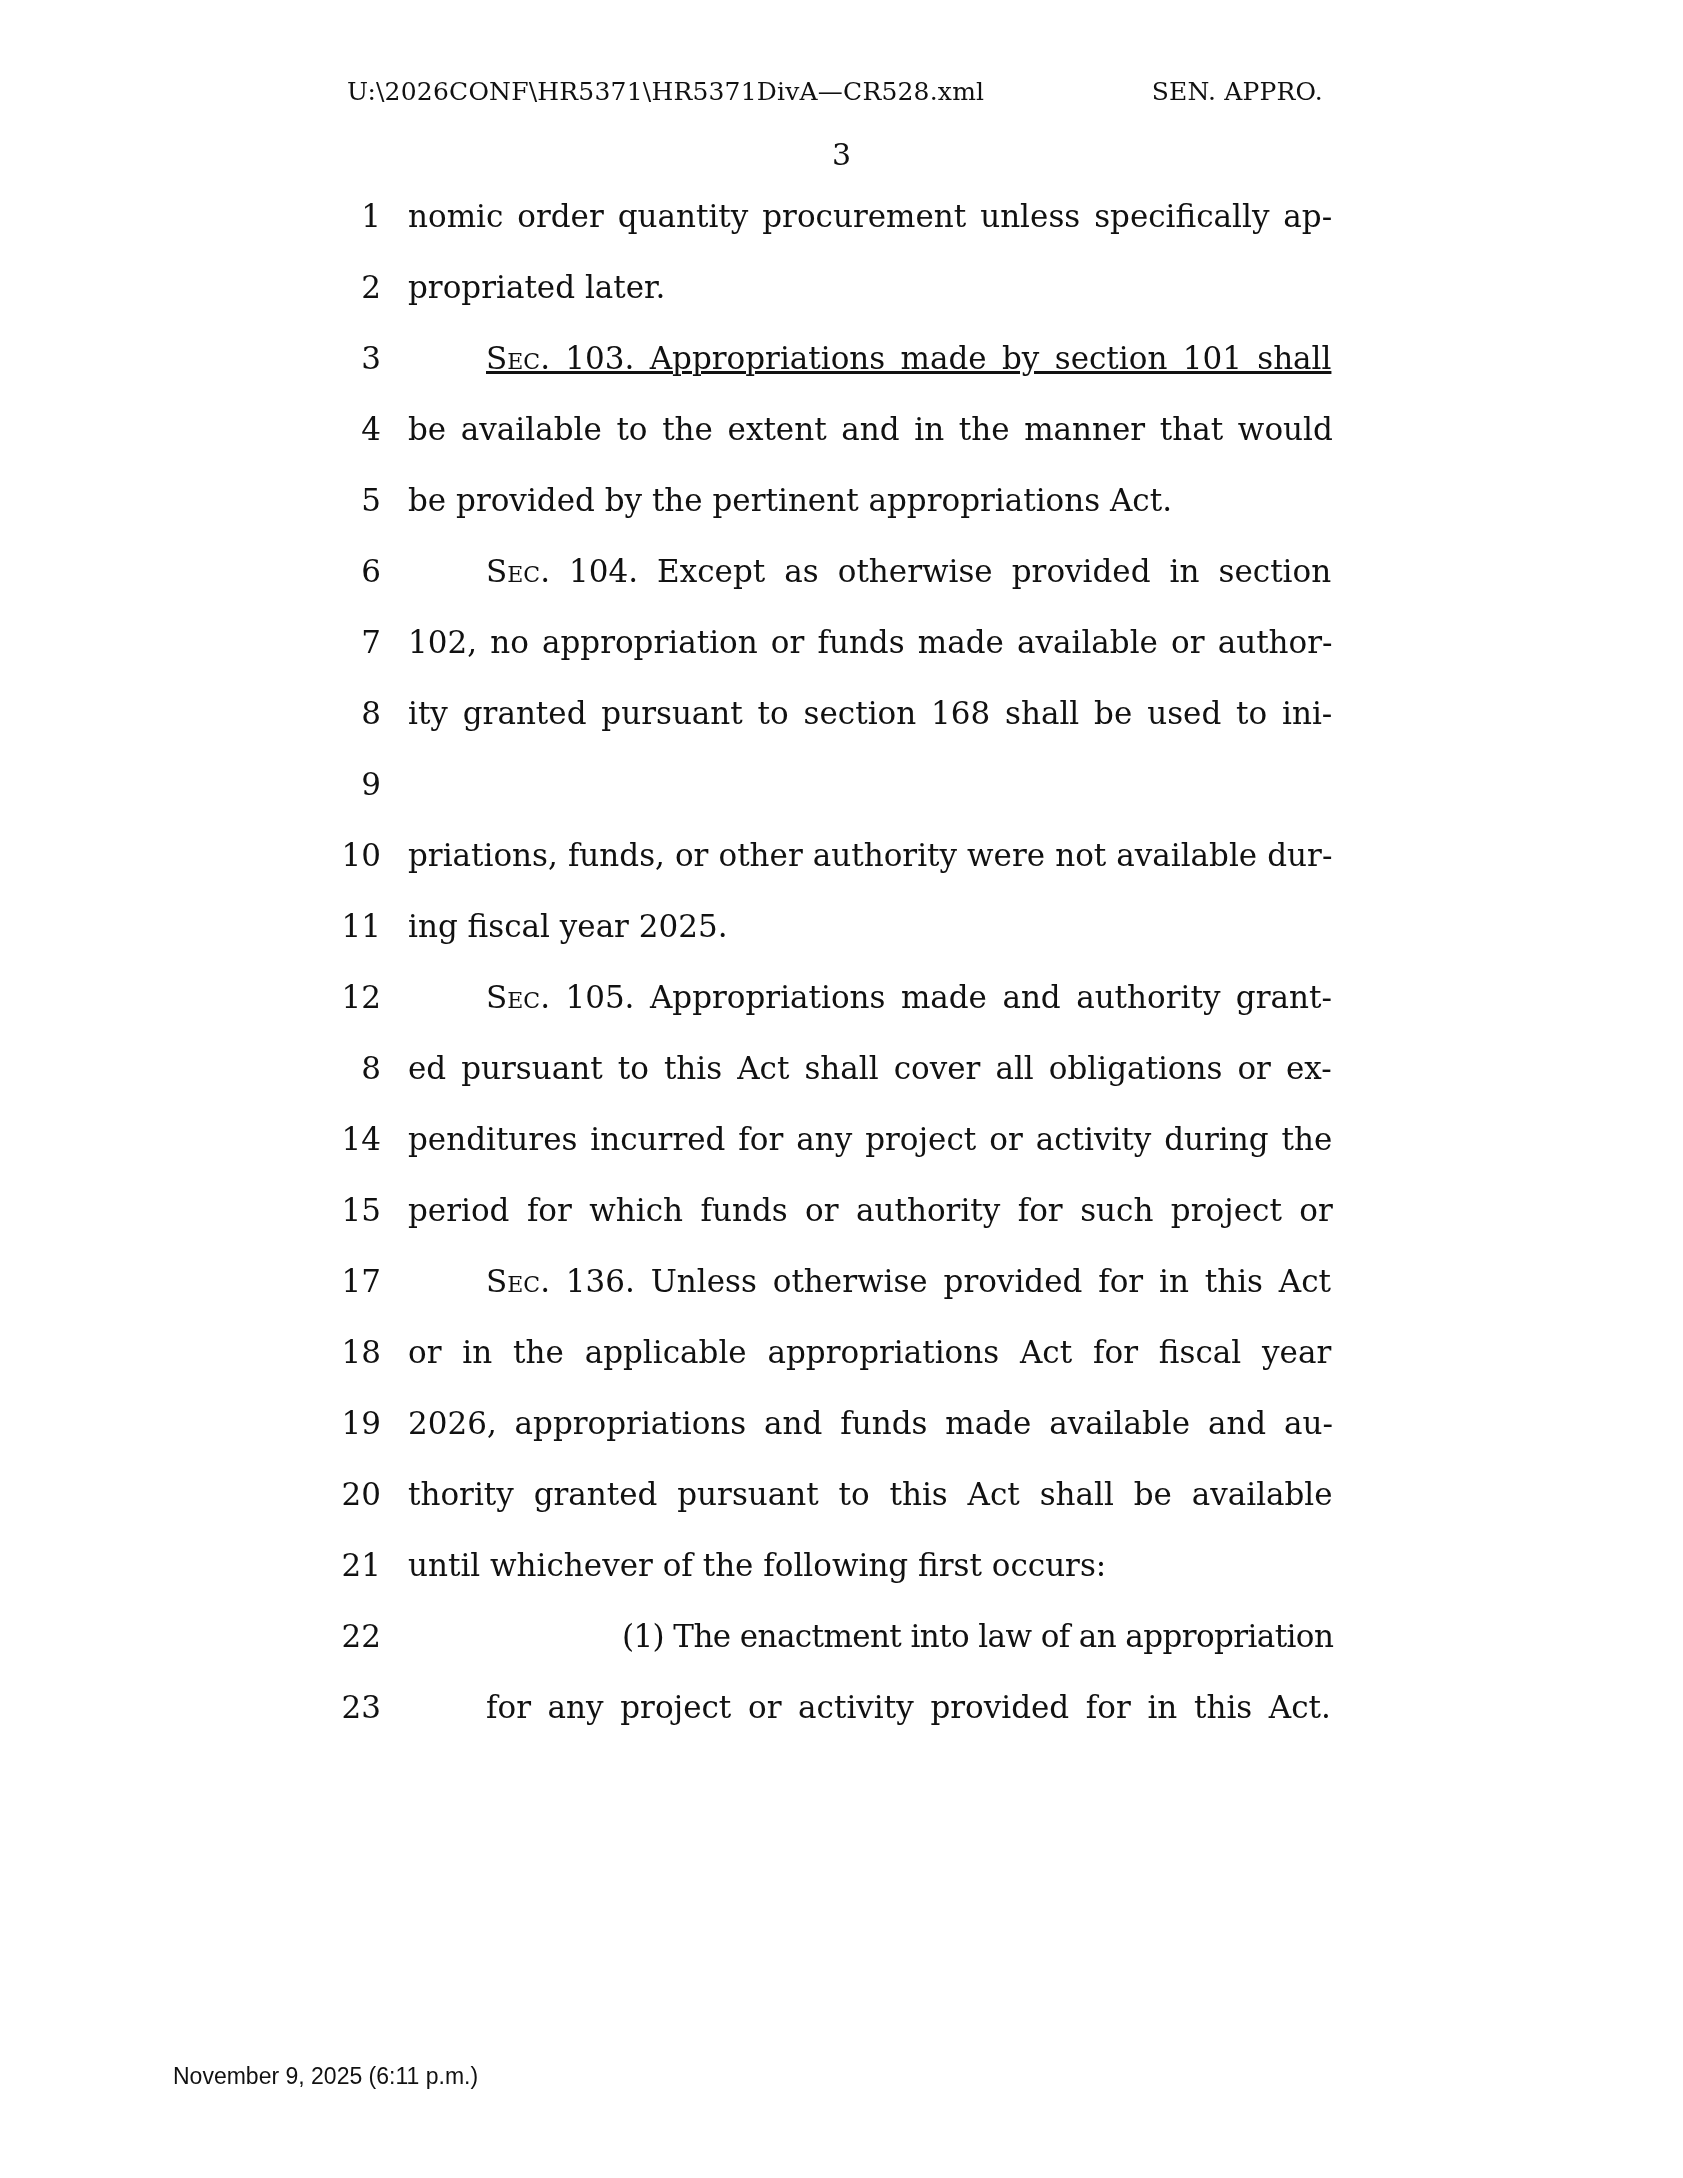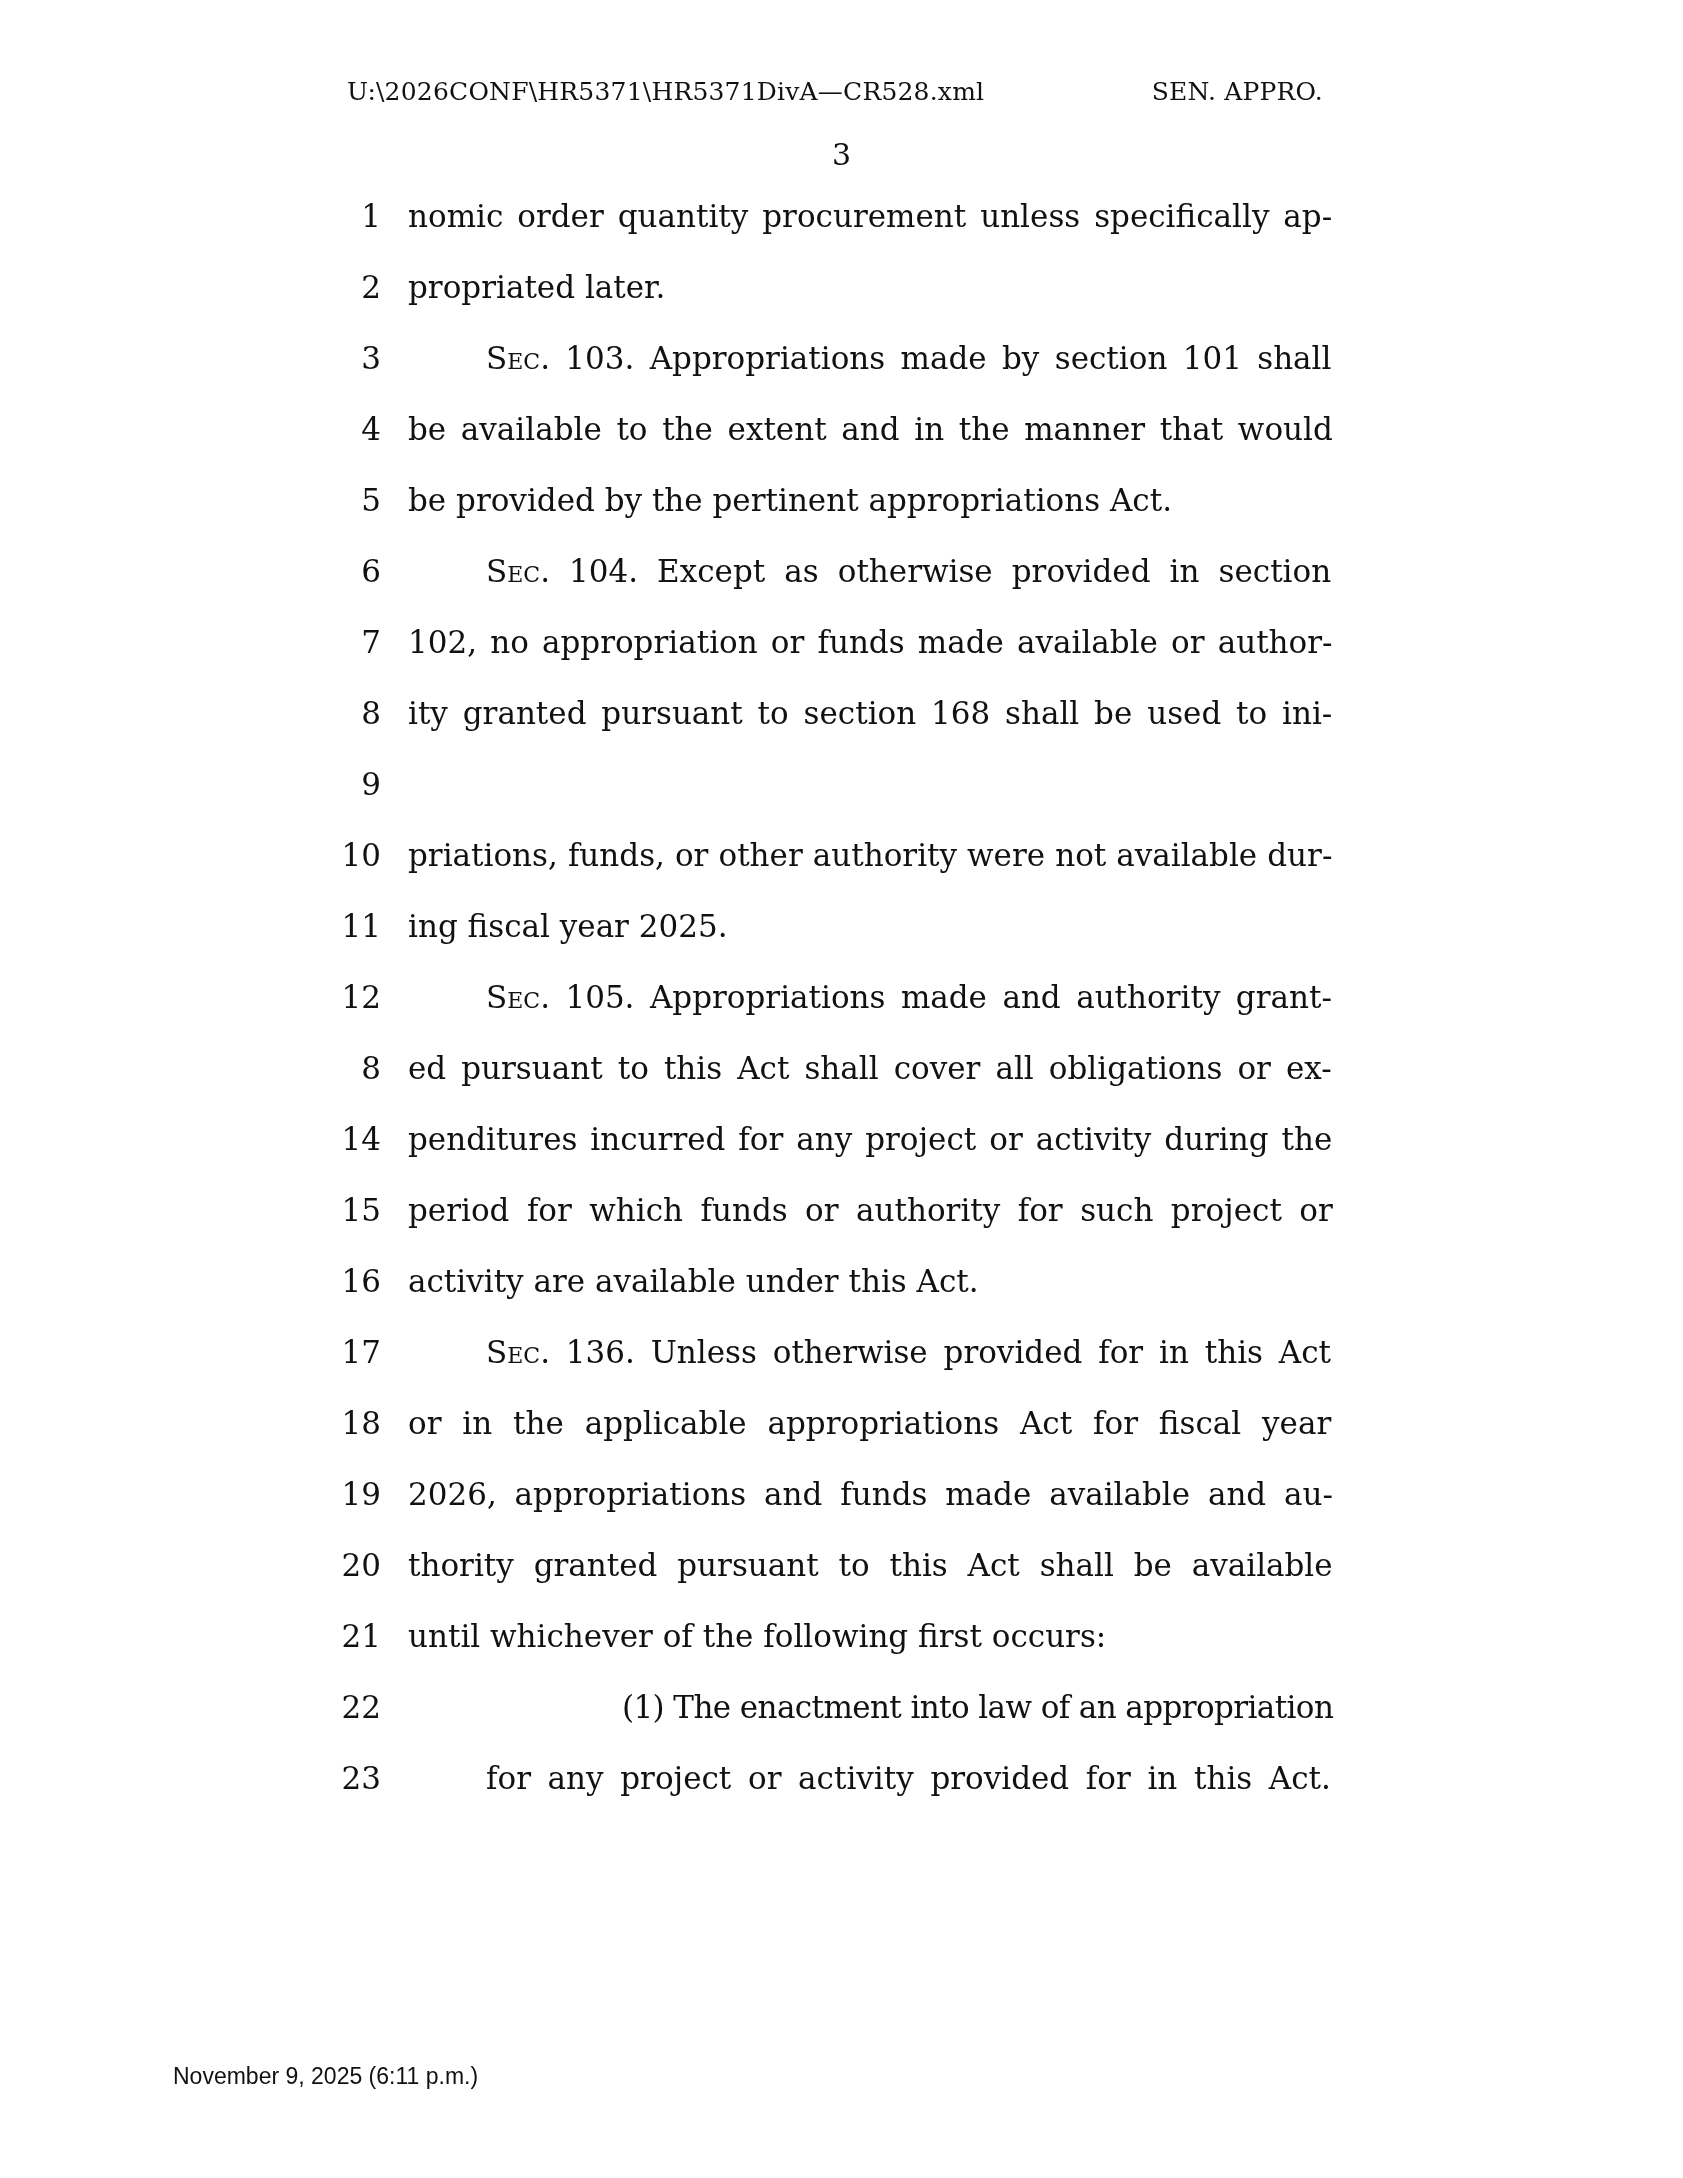--- a/index.html
+++ b/index.html
@@ -33,21 +33,21 @@
     <div class="line">
         <span class="ln">1</span>
         <span class="txt" style="width: 916px; word-spacing: 4.1px; text-align-last: left;">nomic order quantity procurement unless specifically ap-</span>
       </div>
     <div class="line">
         <span class="ln">2</span>
         <span class="txt last">propriated later.</span>
       </div>
     <div class="line">
         <span class="ln">3</span>
-        <span class="txt ind1" style="width: 838px; word-spacing: 5.5px; text-align-last: left;"><span class="sc">Sec.</span><span> 103. Appropriations made by section 101 shall</span></span>
+        <span class="txt ind1" style="width: 838px; word-spacing: 5.5px; text-align-last: left; text-decoration: underline;"><span class="sc">Sec.</span><span> 103. Appropriations made by section 101 shall</span></span>
       </div>
     <div class="line">
         <span class="ln">4</span>
         <span class="txt" style="width: 916px; word-spacing: 4.8px; text-align-last: left;">be available to the extent and in the manner that would</span>
       </div>
     <div class="line">
         <span class="ln">5</span>
         <span class="txt last">be provided by the pertinent appropriations Act.</span>
       </div>
     <div class="line">
@@ -83,24 +83,20 @@
       </div>
     <div class="line">
         <span class="ln">14</span>
         <span class="txt" style="width: 916px; word-spacing: 3.1px; text-align-last: left;">penditures incurred for any project or activity during the</span>
       </div>
     <div class="line">
         <span class="ln">15</span>
         <span class="txt" style="width: 916px; word-spacing: 7.6px; text-align-last: left;">period for which funds or authority for such project or</span>
       </div>
     <div class="line">
-        <span class="ln">16</span>
-        <span class="txt last">activity are available under this Act.</span>
-      </div>
-    <div class="line">
         <span class="ln">17</span>
         <span class="txt ind1" style="width: 838px; word-spacing: 6px; text-align-last: left;"><span class="sc">Sec.</span><span> 136. Unless otherwise provided for in this Act</span></span>
       </div>
     <div class="line">
         <span class="ln">18</span>
         <span class="txt" style="width: 916px; word-spacing: 11px; text-align-last: left;">or in the applicable appropriations Act for fiscal year</span>
       </div>
     <div class="line">
         <span class="ln">19</span>
         <span class="txt" style="width: 916px; word-spacing: 8px; text-align-last: left;">2026, appropriations and funds made available and au-</span>

